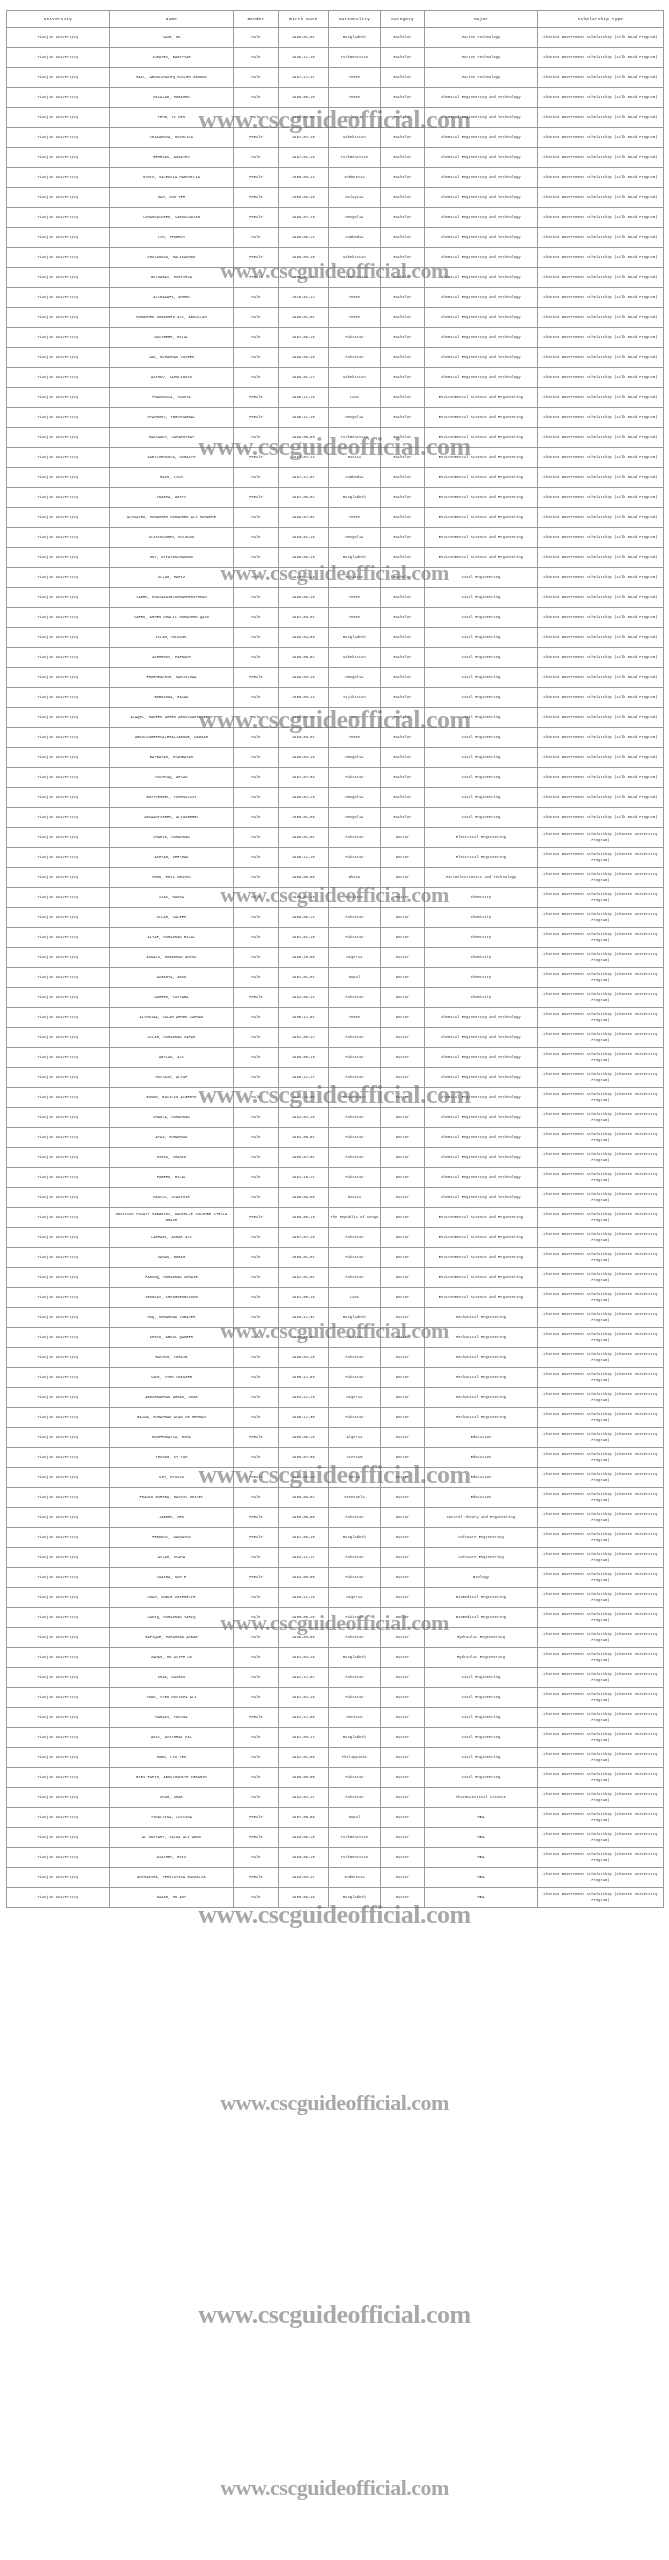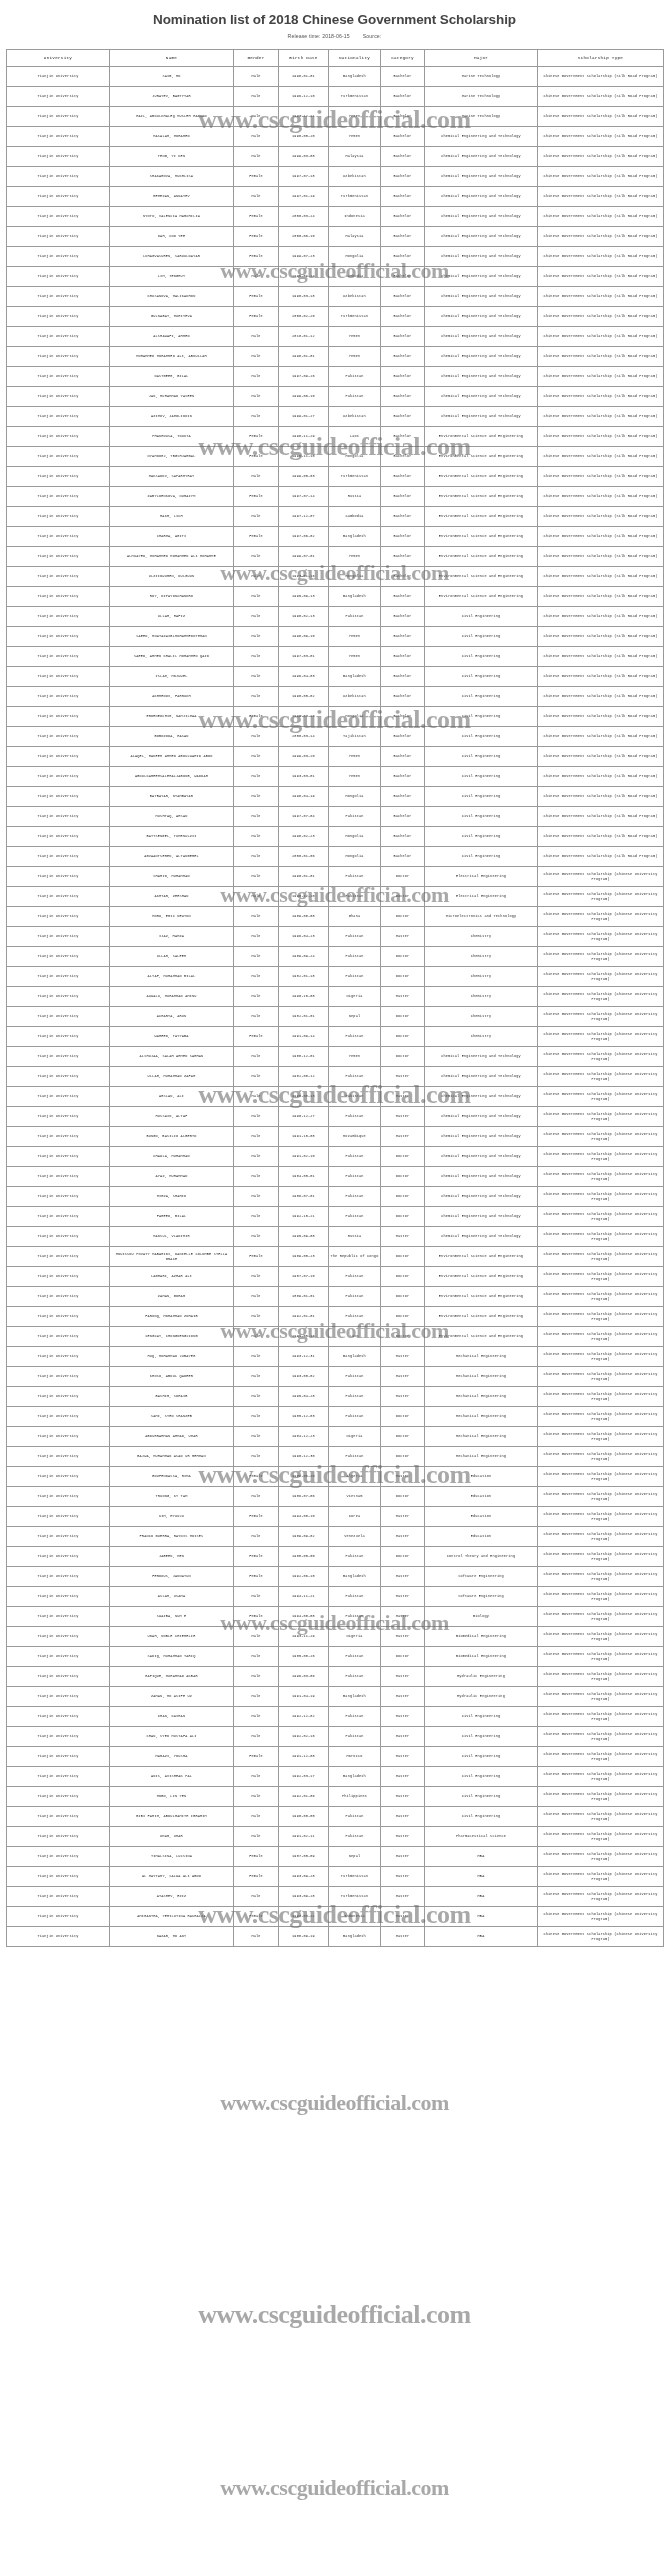--- a/index.html
+++ b/index.html
@@ -101,28 +101,20 @@
     user-select: none;
     z-index: 5;
   }
   .wm-sm { font-size: 22px; }
 </style>
 </head>
 <body>
 
 <div id="page">
 
-  <div class="doc-header">
-    <div class="doc-title">Nomination list of 2018 Chinese Government Scholarship</div>
-    <div class="doc-meta">
-      <span>Release time: 2018-06-15</span>
-      <span class="meta-sep"></span>
-      <span>Source:</span>
-    </div>
-  </div>
 
   <div class="table-wrap">
     <table class="nom">
       <colgroup>
         <col class="c-univ">
           <col class="c-name">
           <col class="c-gen">
           <col class="c-dob">
         <col class="c-nat">
           <col class="c-cat">

